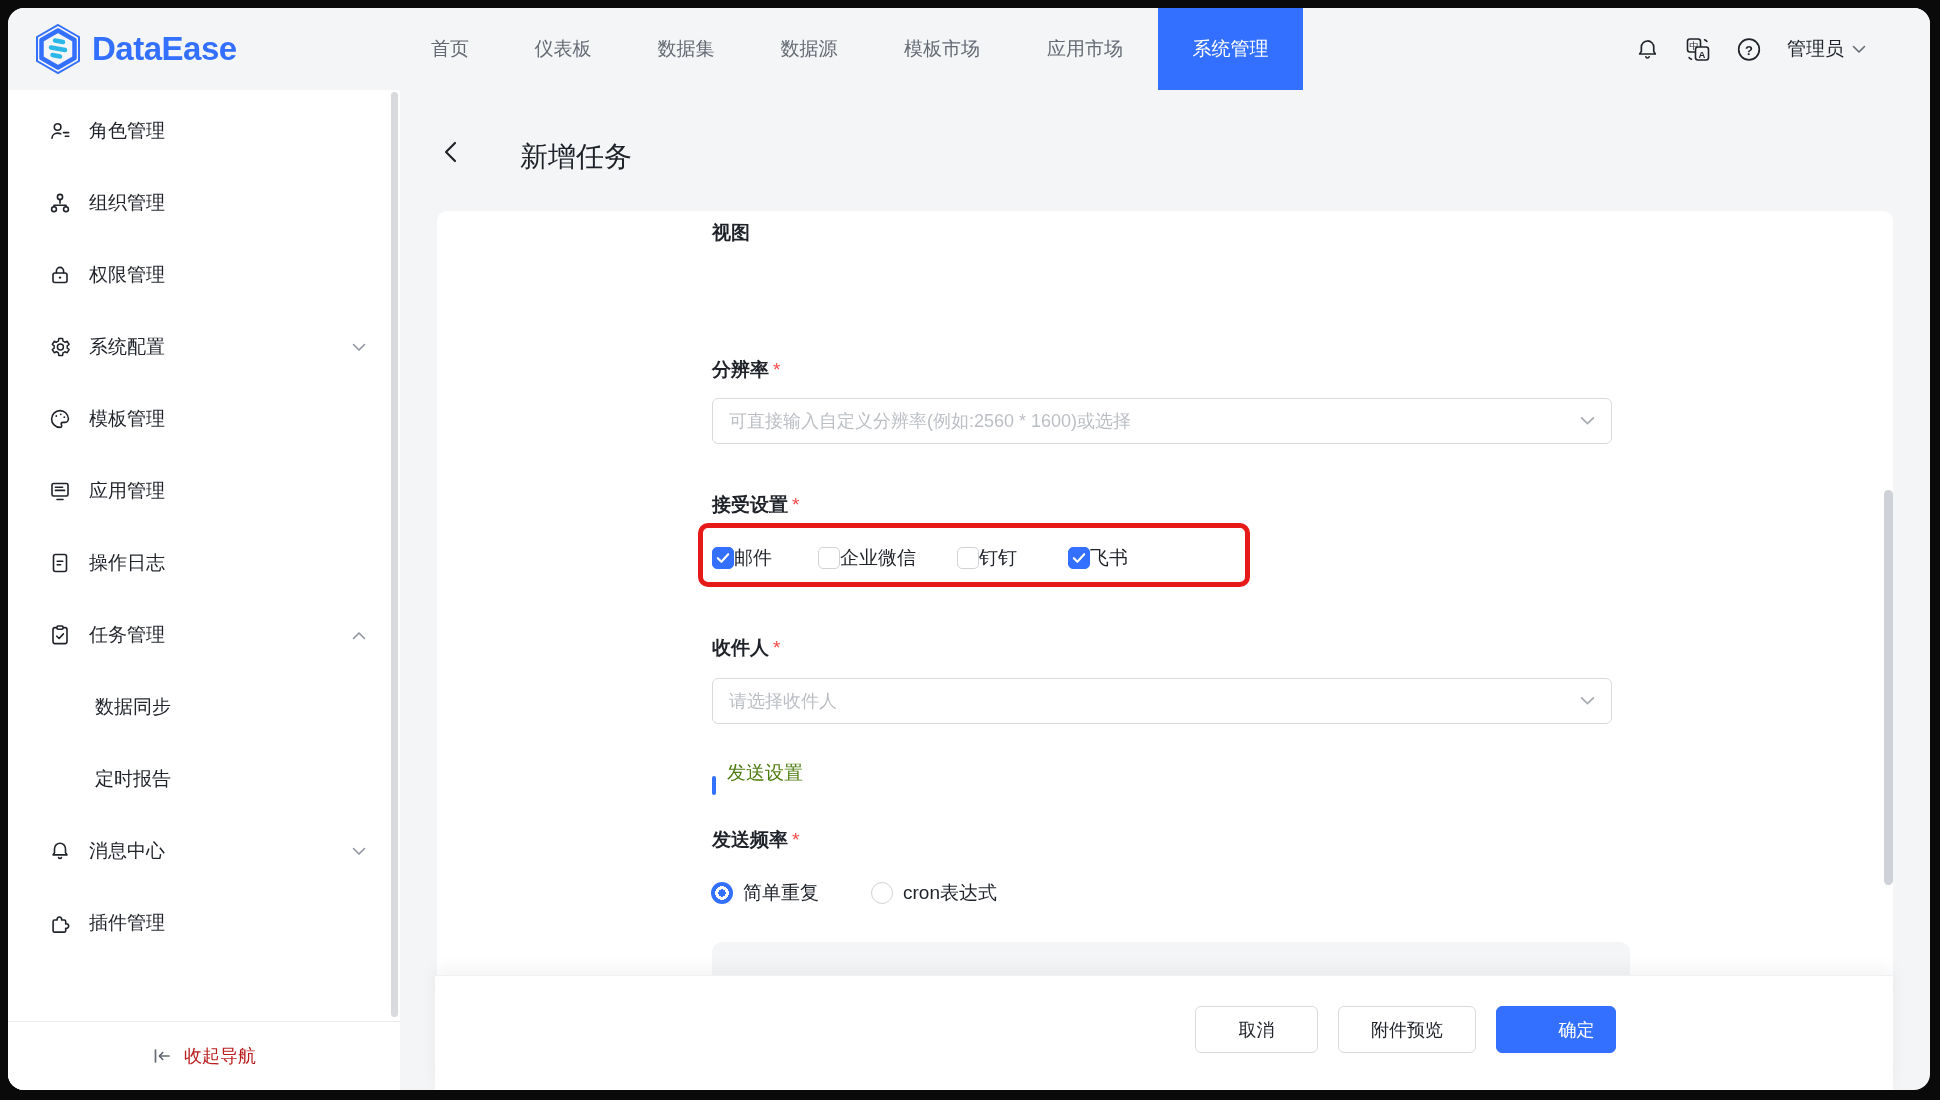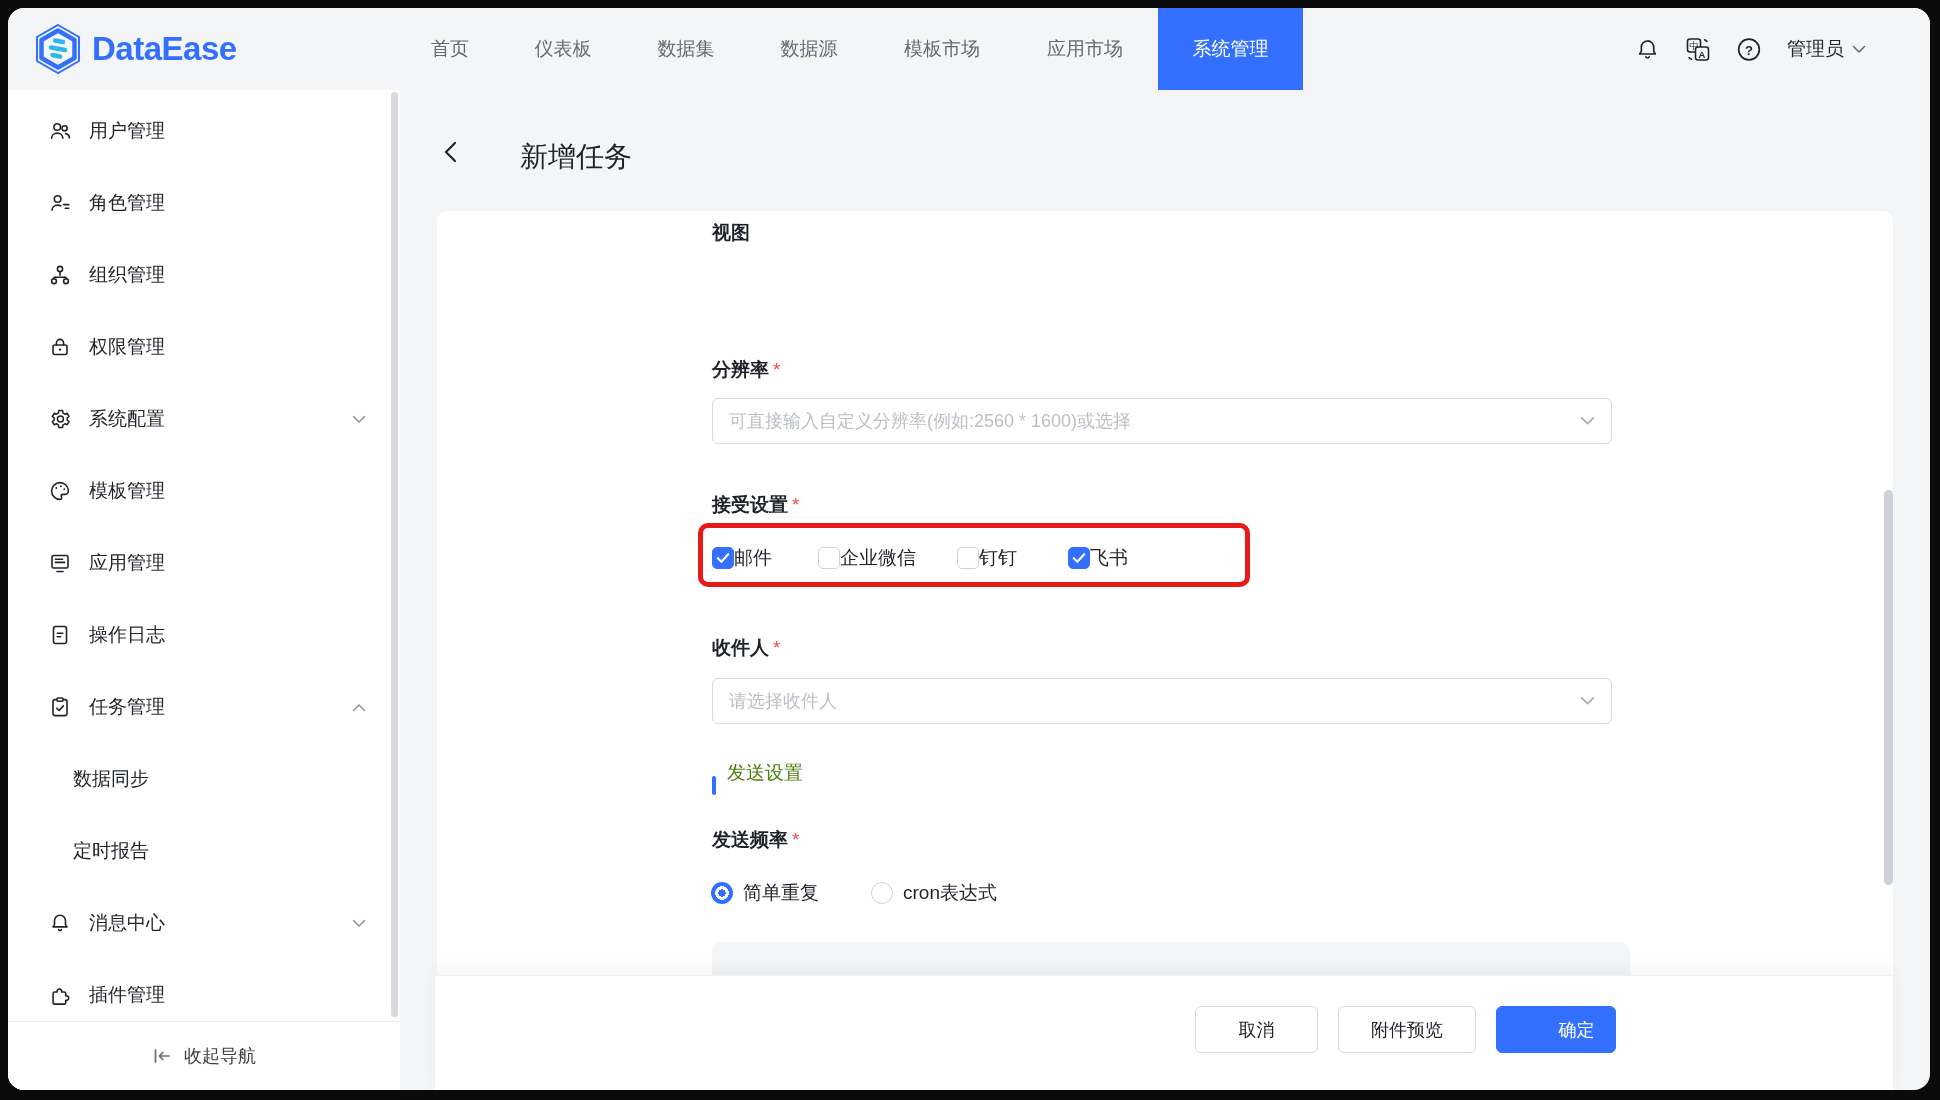--- a/index.html
+++ b/index.html
@@ -18,25 +18,25 @@
                 color:#fff; font-size:19px; display:flex; align-items:center; justify-content:center; cursor:pointer; }
   .head-right { position:absolute; right:64px; top:0; height:82px; display:flex; align-items:center; gap:25px; }
   .hicon { width:26px; height:26px; display:flex; align-items:center; justify-content:center; cursor:pointer; }
   .user { display:flex; align-items:center; gap:8px; font-size:19px; color:#1f2329; cursor:pointer; }
 
   
   .sidebar { position:absolute; left:0; top:82px; width:392px; bottom:0; background:#fff; }
   .side-scroll { position:absolute; left:0; top:0; right:0; height:933px; overflow:hidden; padding-top:5px; }
   .side-item { position:relative; height:72px; display:flex; align-items:center; gap:17px;
                padding-left:40px; font-size:19px; color:#1f2329; cursor:pointer; }
-  .side-item.sub { padding-left:50px;margin-left:15px; }
+  .side-item.sub { padding-left:87px; }
   .side-chevron { position:absolute; right:34px; }
   .side-thumb { position:absolute; right:2px; top:2px; width:7px; height:925px; background:#d8dade; border-radius:4px; }
   .side-collapse { position:absolute; left:0; right:0; bottom:0; height:69px; border-top:1px solid #e8eaed;
-                   display:flex; align-items:center; justify-content:center; gap:12px; font-size:18px; color:#404040;
+                   display:flex; align-items:center; justify-content:center; gap:12px; font-size:18px; color:#b91c1c;
                    background:#fff; cursor:pointer; }
 
   
   .page-head { position:absolute; left:392px; top:82px; right:0; height:121px; }
   .back-btn { position:absolute; left:40px; top:50px; width:22px; height:24px; cursor:pointer; }
   .page-title { position:absolute; left:120px; top:48px; font-size:28px; font-weight:500; color:#1f2329; }
 
   
   .panel { position:absolute; left:429px; top:203px; width:1456px; height:764px; background:#fff; border-radius:10px 10px 0 0; }
   .f-label { position:absolute; left:275px; height:28px; line-height:28px; font-size:19px; font-weight:700; color:#1f2329; }
@@ -125,29 +125,20 @@
         <svg width="14" height="9" viewBox="0 0 14 9">
           <path d="M1.5 1.5 7 7l5.5-5.5" fill="none" stroke="#646a73" stroke-width="1.6" stroke-linecap="round" stroke-linejoin="round"></path>
         </svg>
       </span>
     </div>
   </div>
 
   <div class="sidebar">
     <div class="side-scroll">
 
-      <div class="side-item">
-        <svg width="24" height="24" viewBox="0 0 24 24" fill="none" stroke="#1f2329" stroke-width="1.6" stroke-linecap="round">
-          <circle cx="9.2" cy="8" r="3.3"></circle>
-            <path d="M3.6 19.2c0-3.1 2.5-5.1 5.6-5.1s5.6 2 5.6 5.1"></path>
-          <circle cx="16.6" cy="9.3" r="2.6"></circle>
-            <path d="M17.6 14.6c2.3.5 3.8 2.1 3.8 4.3"></path>
-        </svg>
-        <span>用户管理</span>
-      </div>
 
       <div class="side-item">
         <svg width="24" height="24" viewBox="0 0 24 24" fill="none" stroke="#1f2329" stroke-width="1.6" stroke-linecap="round">
           <circle cx="9.6" cy="8" r="3.3"></circle>
             <path d="M4 19.2c0-3.1 2.5-5.1 5.6-5.1 1.2 0 2.3.3 3.2.8"></path>
           <path d="M15.5 13.6h5.2"></path>
             <path d="M17.3 17.2h3.4"></path>
         </svg>
         <span>角色管理</span>
       </div>

